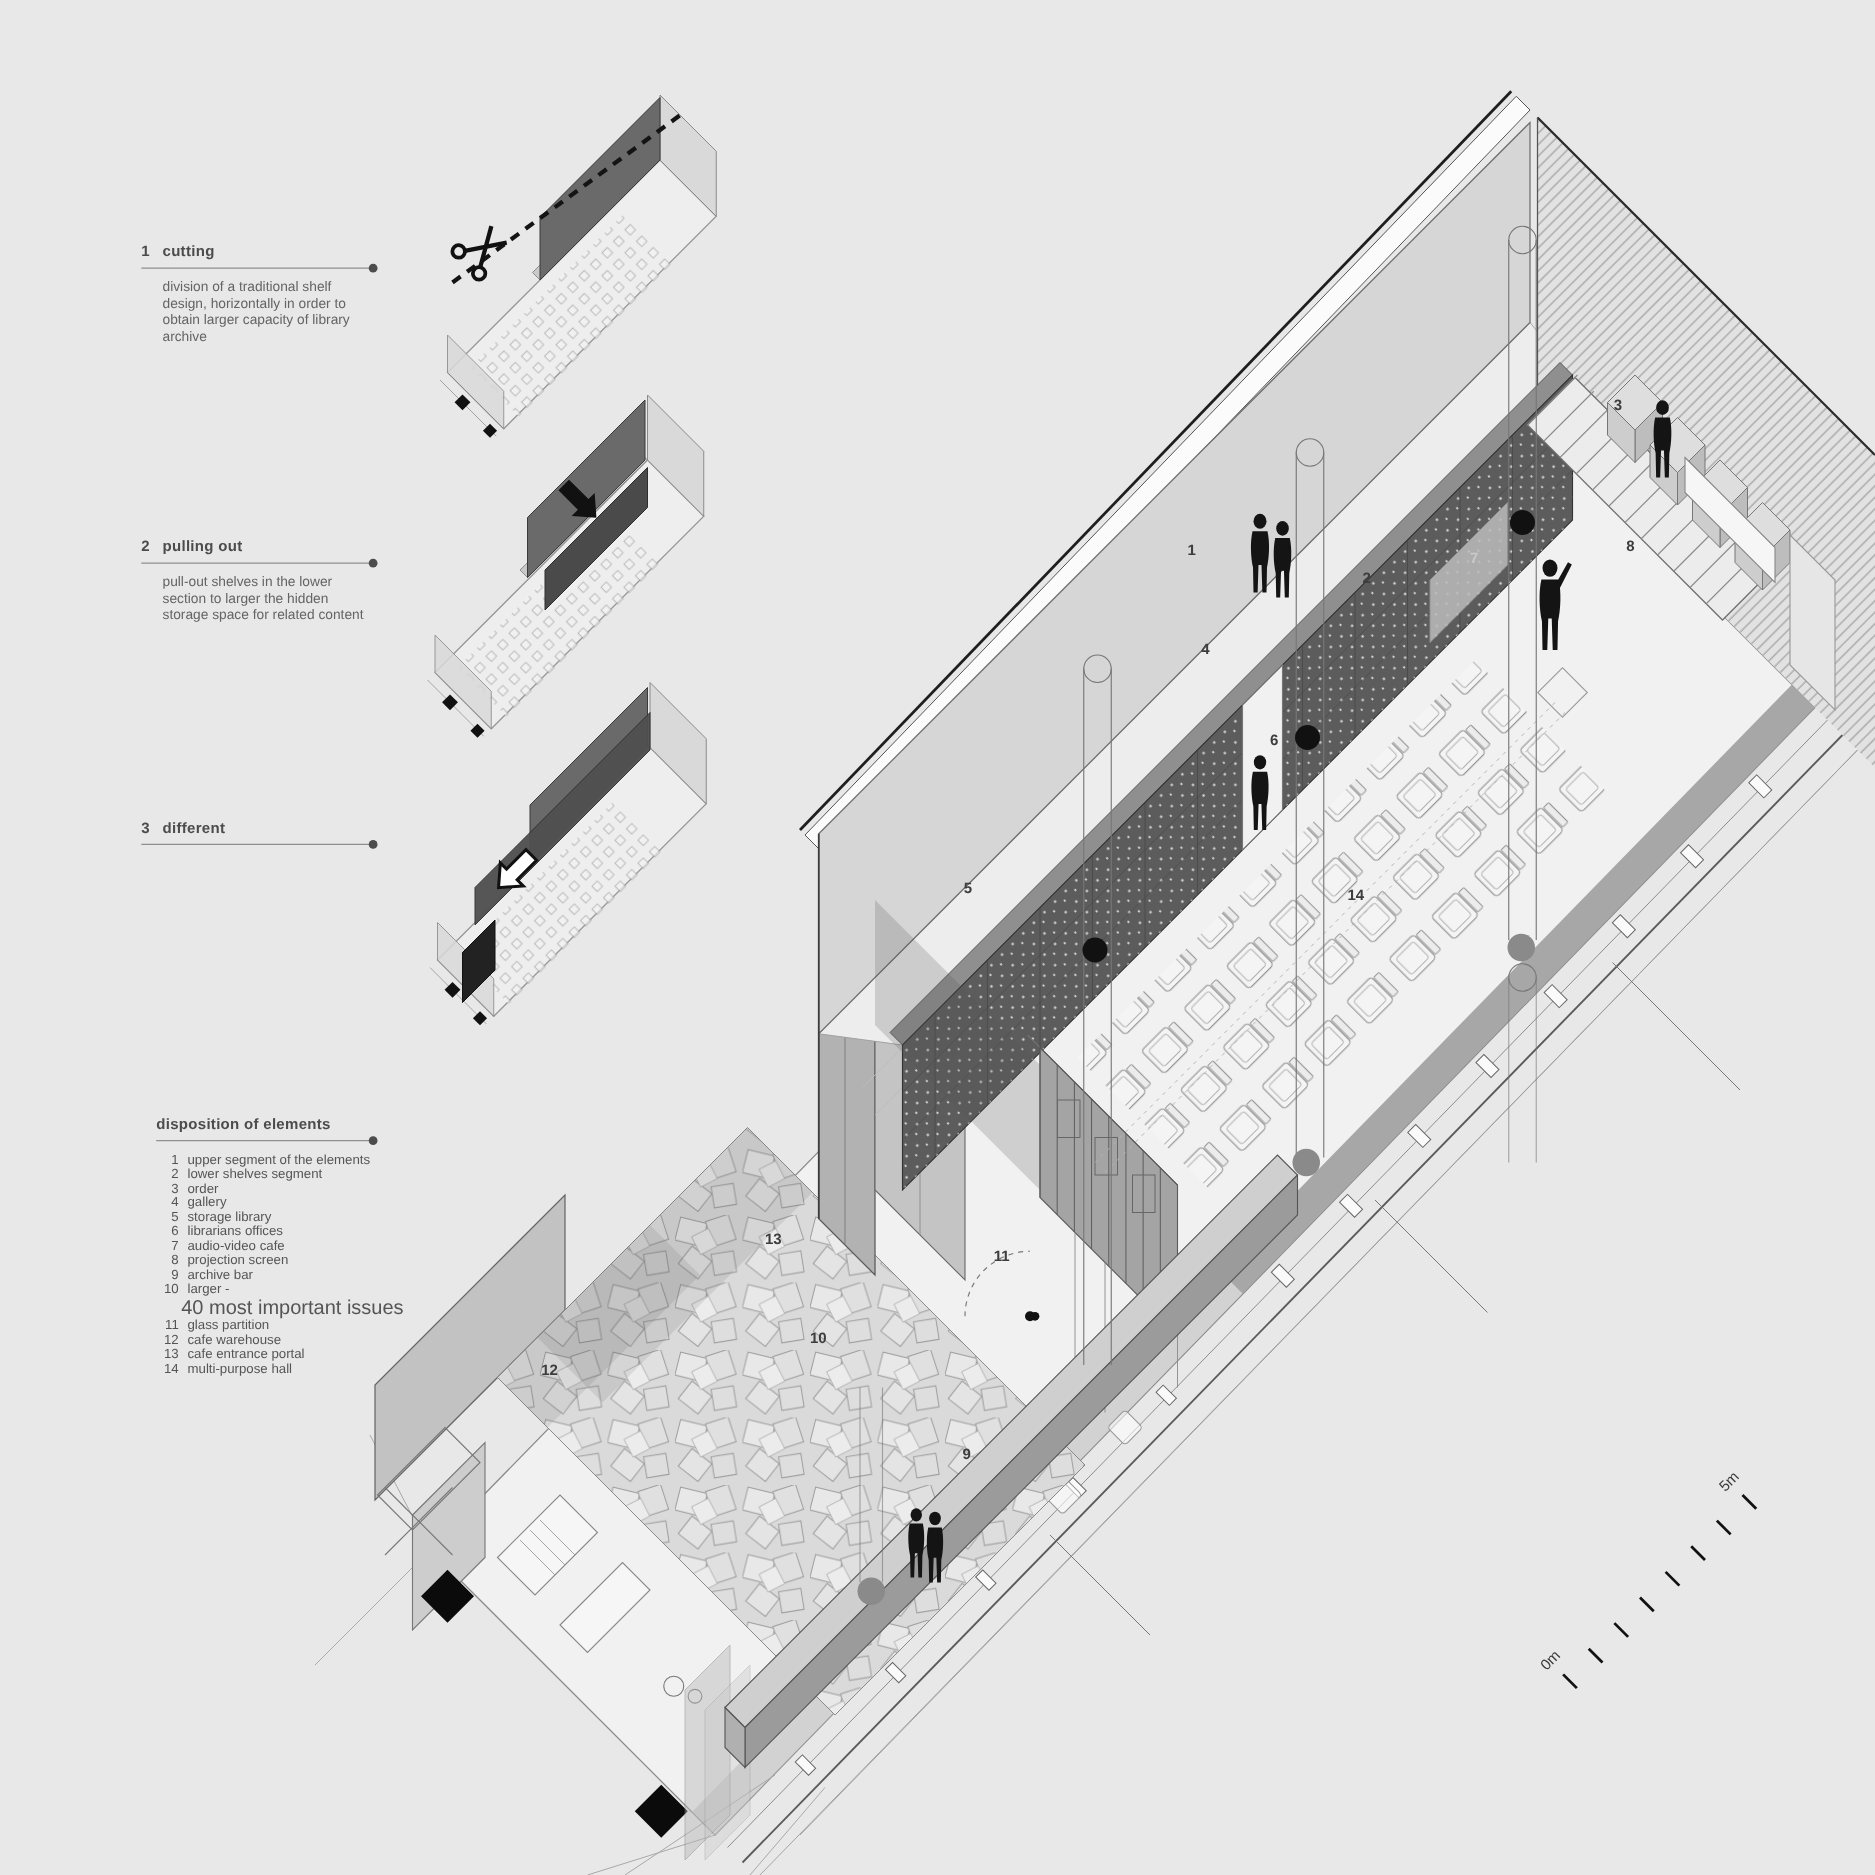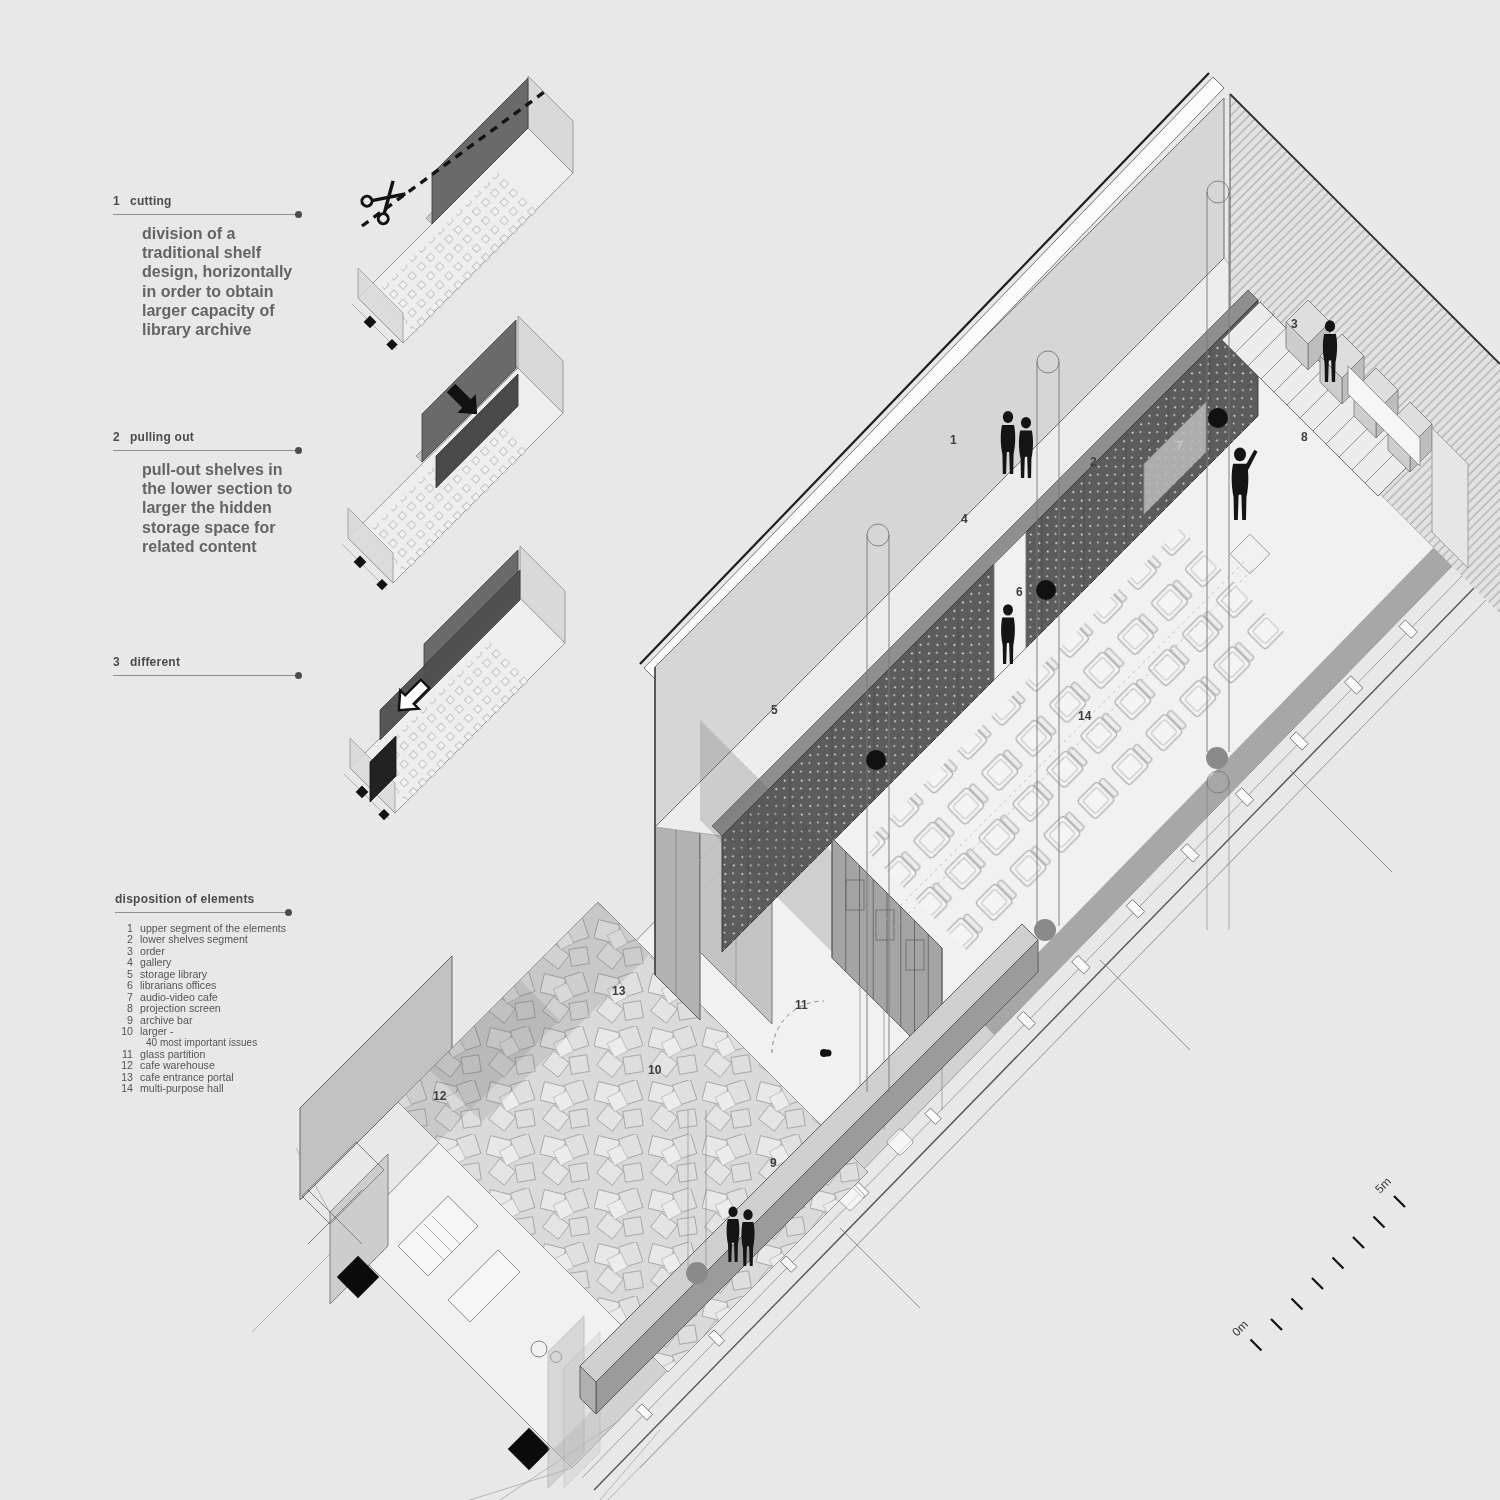--- a/index.html
+++ b/index.html
@@ -7,25 +7,25 @@
     width:1500px;height:1500px;position:relative;overflow:hidden;
     background:#e8e8e8;
     font-family:"Liberation Sans","DejaVu Sans",sans-serif;
   }
   #drawing{position:absolute;left:0;top:0;}
   .note-block{position:absolute;color:#5a5a5a;}
   .note-head{font-size:12px;font-weight:600;color:#4c4c4c;letter-spacing:.02em;display:flex;}
   .note-head .num{width:17px;}
   .rule{width:186px;border-top:1px solid #8f8f8f;margin-top:6px;position:relative;}
   .rule:after{content:"";position:absolute;right:-3px;top:-4px;width:7px;height:7px;border-radius:50%;background:#4c4c4c;}
-  .note-body{margin:9px 0 0 29px;width:164px;font-size:16px;line-height:1.2;color:#646464;font-weight:bold;}
+  .note-body{margin:9px 0 0 17px;width:164px;font-size:11px;line-height:1.2;color:#646464;}
   .legend-items{margin:10px 0 0 3px;}
   .legend-row{display:flex;font-size:10.6px;line-height:1.085;color:#555;}
   .legend-row .num{width:15px;text-align:right;margin-right:7px;flex:none;}
-  .legend-sub{font-size:10px;line-height:1.085;color:#555;margin-left:28px;}
+  .legend-sub{font-size:16px;line-height:1.085;color:#555;margin-left:17px;}
   .marker{font-size:12px;font-weight:bold;fill:#3d3d3d;}
   .marker.light{fill:#c9c9c9;}
   text.scale-label{font-size:12px;fill:#3a3a3a;}
 </style>
 </head>
 <body>
 
 <svg id="drawing" width="1500" height="1500" viewBox="0 0 1500 1500">
   <defs>
     <pattern id="dots" width="12" height="12" patternUnits="userSpaceOnUse" patternTransform="rotate(-45)">
@@ -423,21 +423,21 @@
 </div>
 
 <div class="note-block" style="left:113px;top:655px;">
   <div class="note-head">
     <span class="num">3</span>
     <span>different</span>
   </div>
   <div class="rule"></div>
 </div>
 
-<div class="note-block" style="left:115px;top:892px;">
+<div class="note-block" style="left:125px;top:892px;">
   <div class="note-head">
     <span>disposition of elements</span>
   </div>
   <div class="rule" style="width:174px;"></div>
   <div class="legend-items">
     <div class="legend-row">
         <span class="num">1</span>
         <span>upper segment of the elements</span>
       </div>
     <div class="legend-row">

